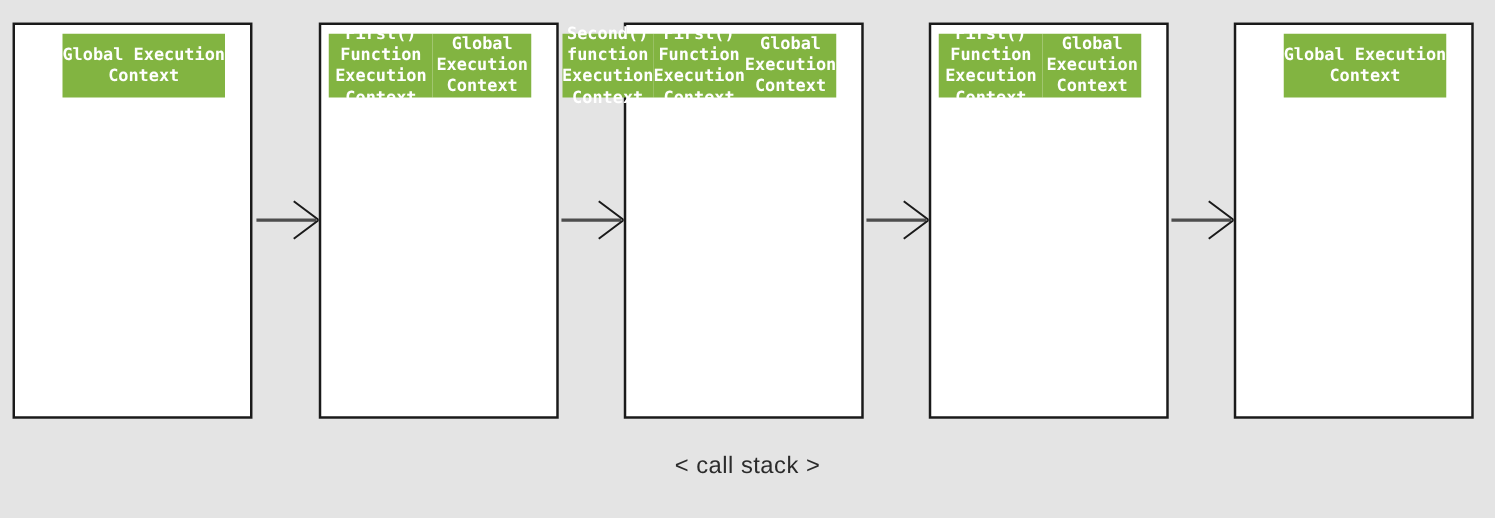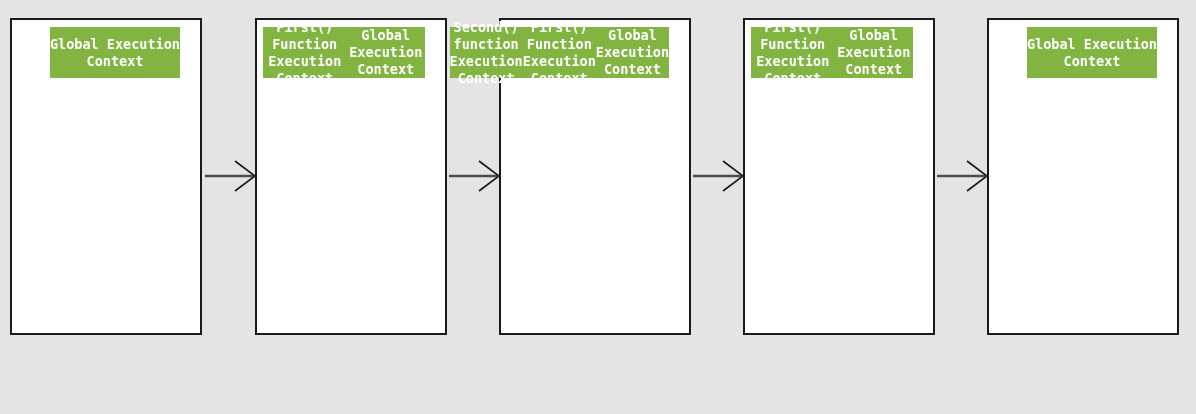--- a/index.html
+++ b/index.html
@@ -148,14 +148,15 @@
       <line x1="0" y1="18" x2="48" y2="18" stroke="#4d4d4d" stroke-width="2.6"></line>
       <polyline points="30,3 50,18 30,33" fill="none" stroke="#1a1a1a" stroke-width="1.6"></polyline>
     </svg>
   </div>
 
   <div class="stack-box b5">
     <div class="frame">Global Execution
 Context</div>
   </div>
 
+  <div class="caption">&lt; call stack &gt;</div>
 
 </div>
 
 </body></html>

